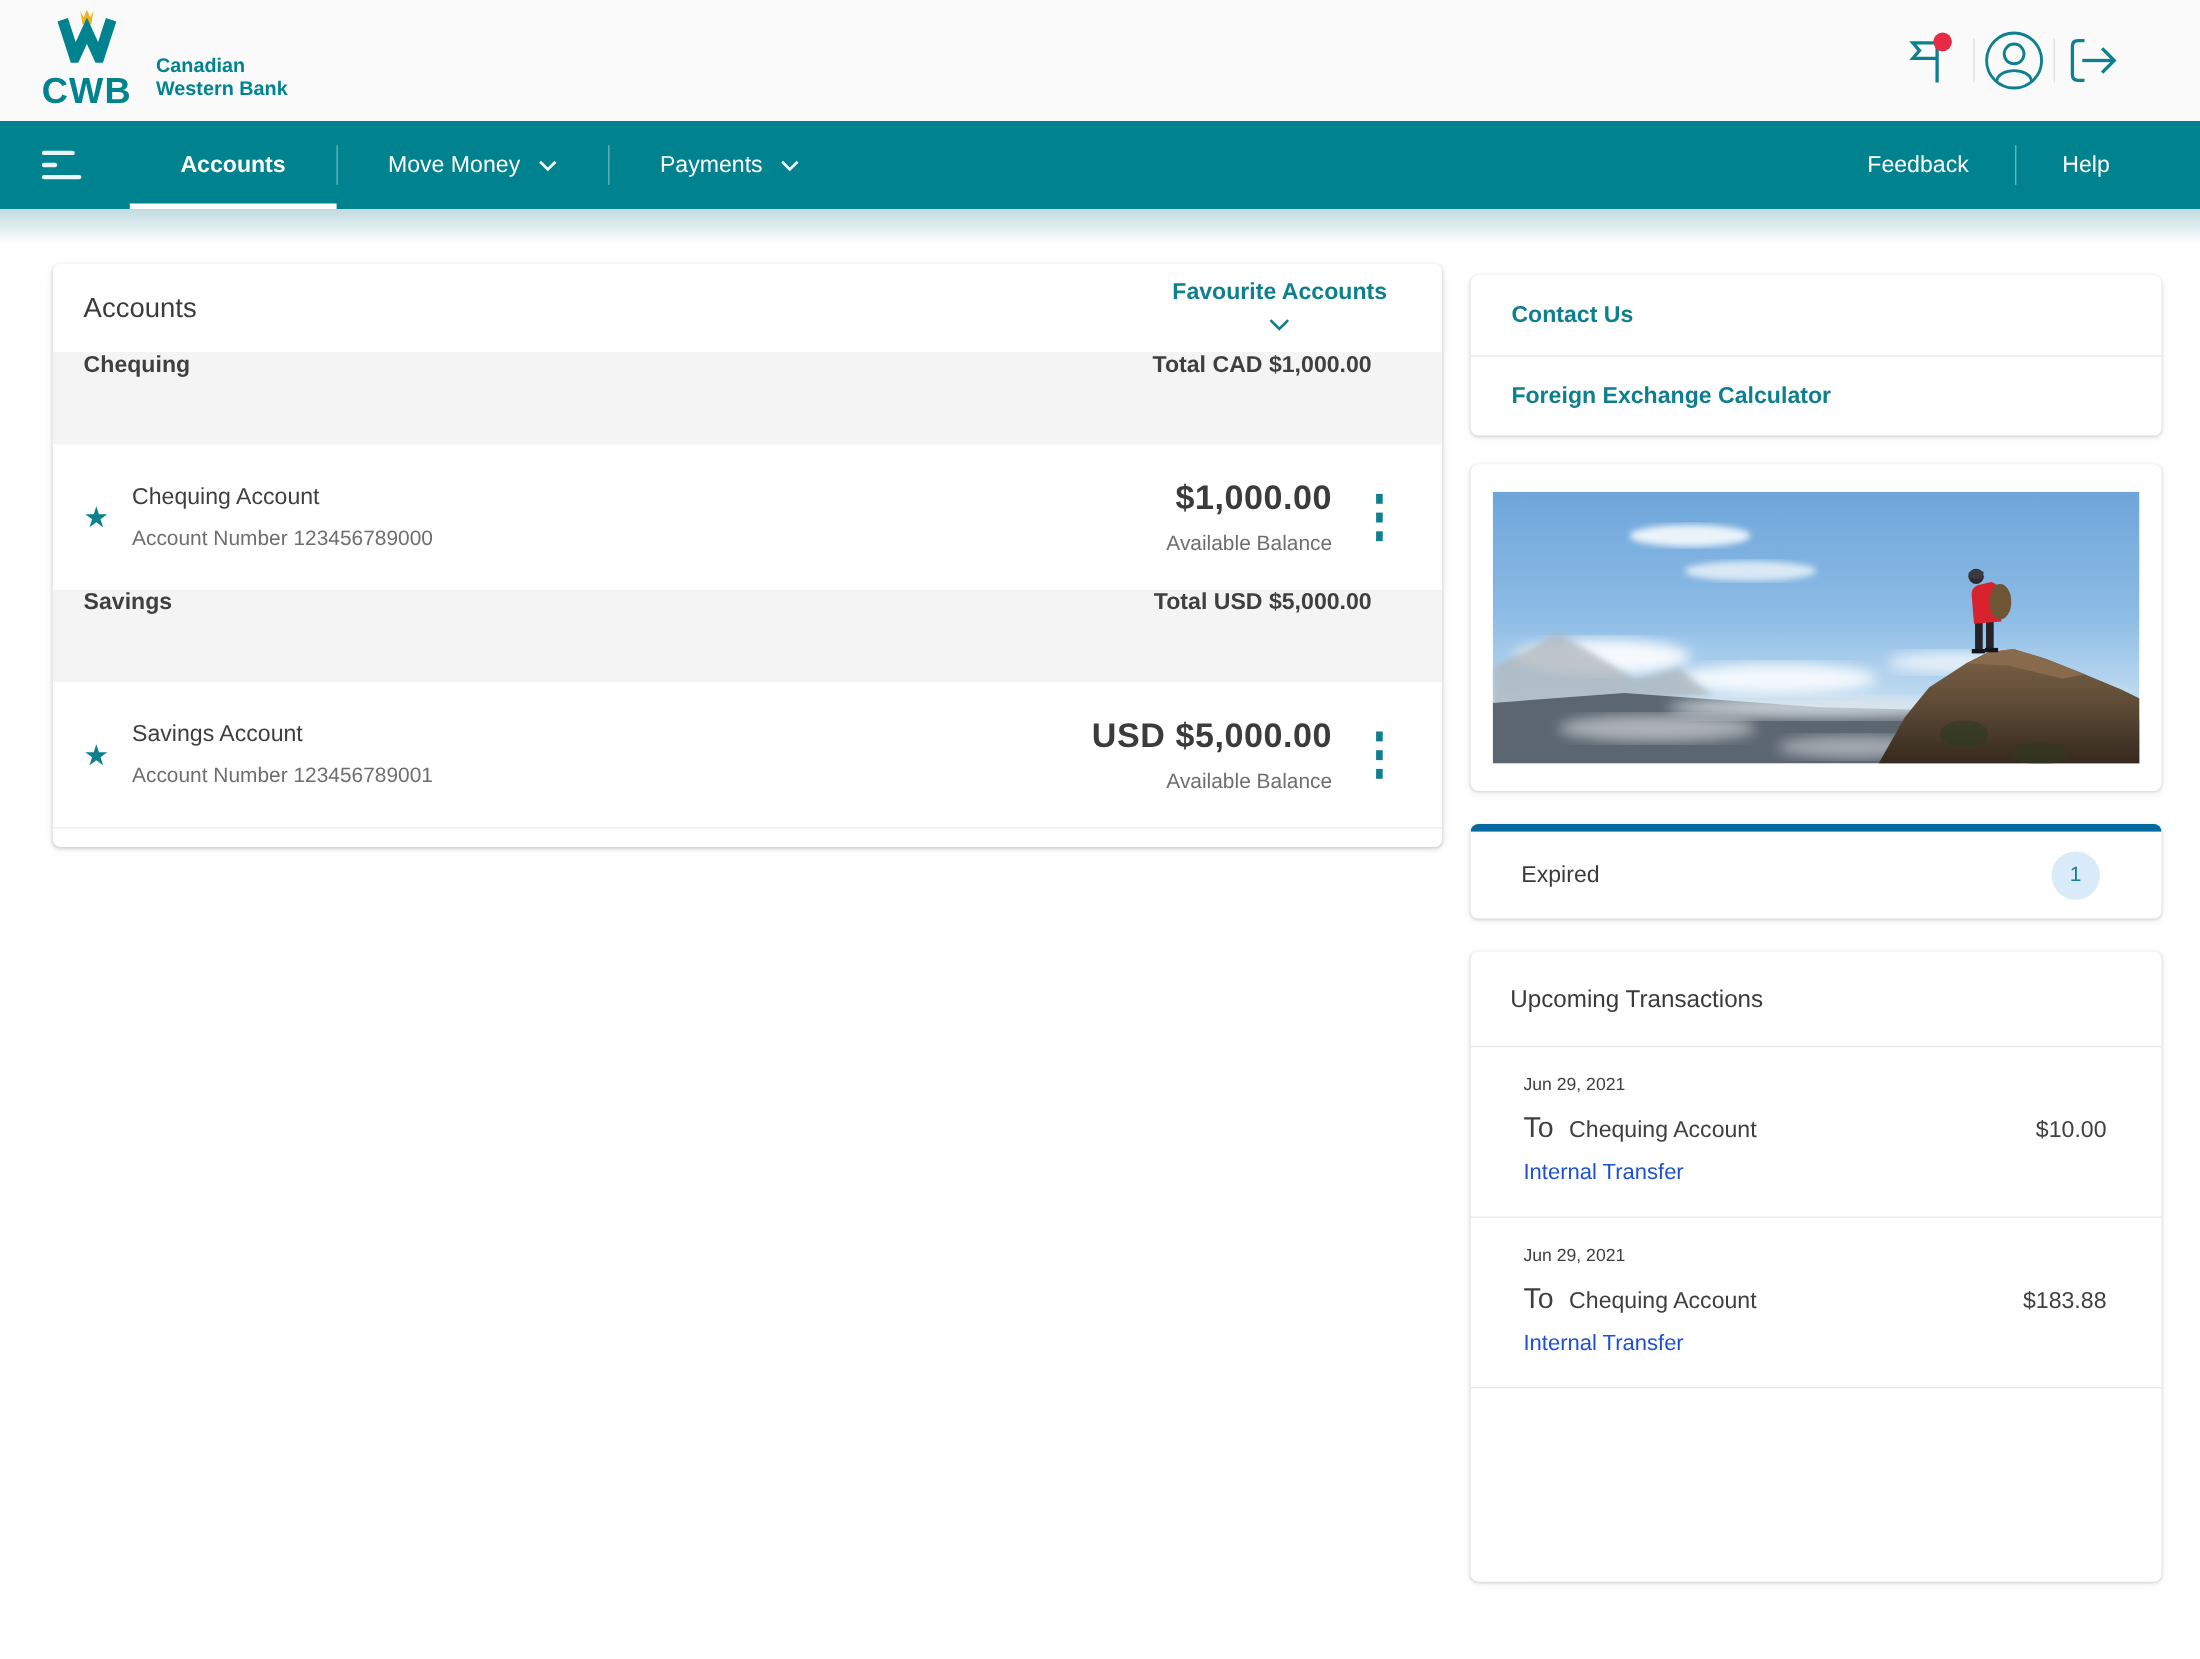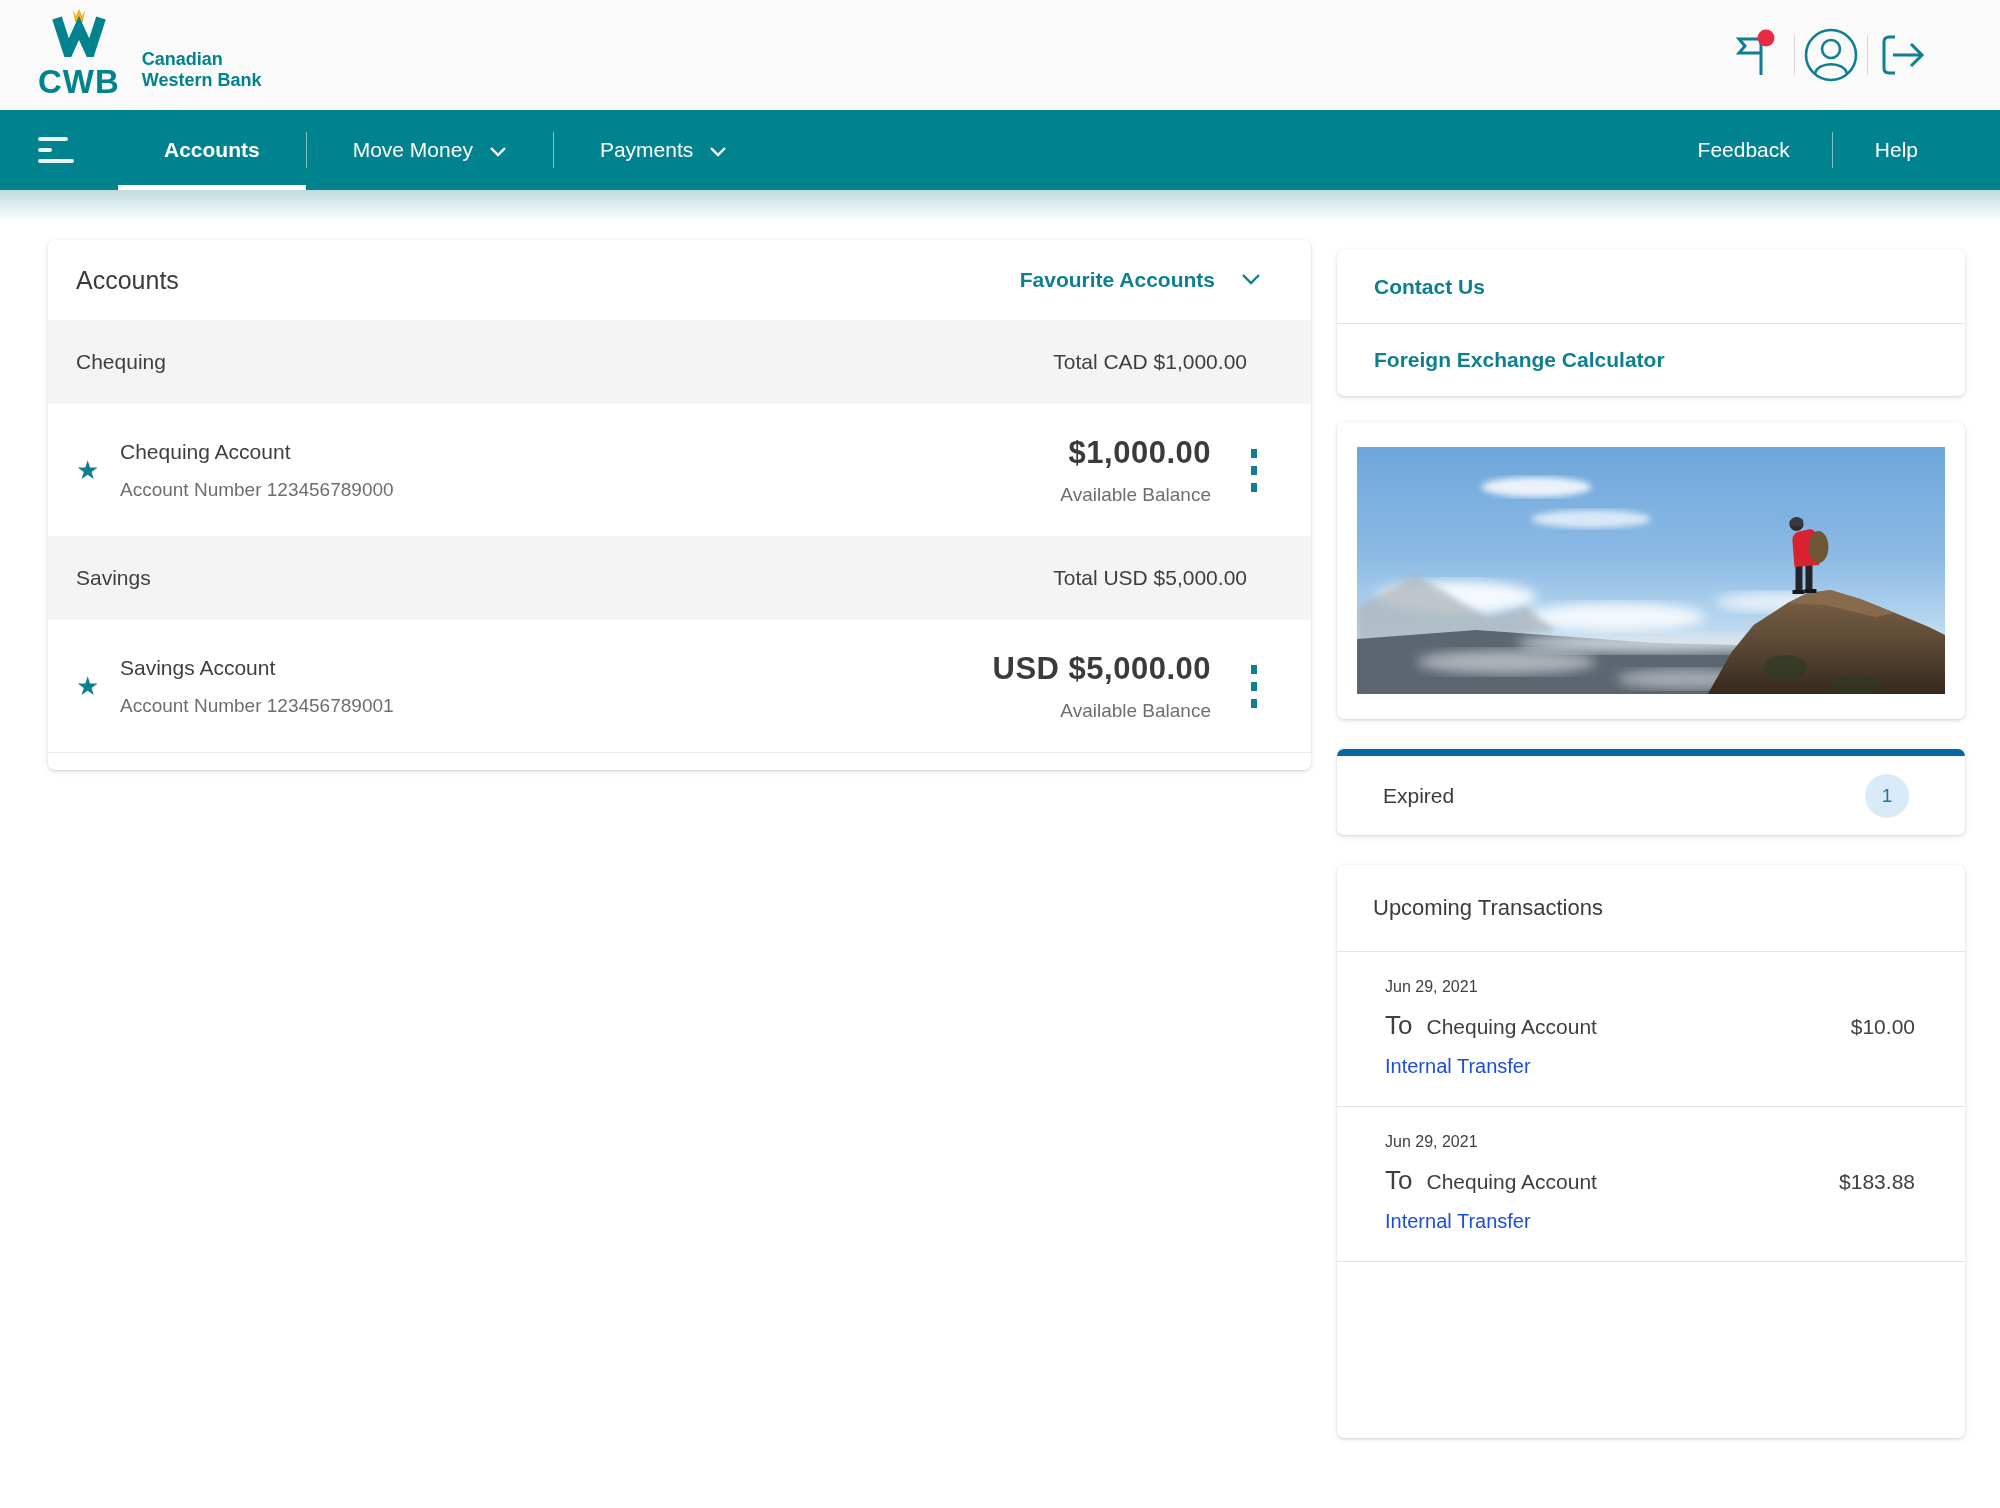--- a/index.html
+++ b/index.html
@@ -49,25 +49,26 @@
   .main-col { width:1263px; }
   .side-col { width:628px; margin-left:26px; display:flex; flex-direction:column; }
   .card {
     background:#ffffff; border-radius:7px;
     box-shadow:0 1px 3px rgba(0,0,0,0.14), 0 2px 10px rgba(0,0,0,0.06);
   }
   
   .accounts-card { margin-top:50px; overflow:hidden; }
   .accounts-head { height:80px; display:flex; align-items:center; padding:0 50px 0 28px; }
   .accounts-title { font-size:25px; color:#3b3b3b; }
-  .fav-select { margin-left:auto; display:flex; align-items:center; gap:26px; cursor:pointer; }
+  .fav-select { margin-left:auto; display:flex; align-items:center; gap:10px; cursor:pointer;flex-direction:column; }
   .fav-label { font-size:21px; color:#0E7F8F; font-weight:bold; }
   .section-head {
-    height:84px; background:#f4f4f4; display:flex; align-items:center;
+    height:84px; background:#f4f4f4; display:flex; align-items:flex-start;
     padding:0 64px 0 28px;
+    font-weight:bold;
   }
   .section-name { font-size:21px; color:#3f3f3f; }
   .section-total { margin-left:auto; font-size:21px; color:#3f3f3f; }
   .acct-row { height:132px; display:flex; align-items:center; padding:0 50px 0 28px; cursor:pointer; }
   .star { color:#0E7F8F; font-size:26px; width:28px; margin-right:16px; cursor:pointer; }
   .acct-left { display:flex; flex-direction:column; gap:15px; }
   .acct-name { font-size:21px; color:#3f3f3f; }
   .acct-number { font-size:19px; color:#6e6e6e; }
   .acct-right { margin-left:auto; display:flex; flex-direction:column; gap:13px; text-align:right; }
   .acct-balance { font-size:31px; font-weight:bold; color:#3b3b3b; letter-spacing:0.5px; }

